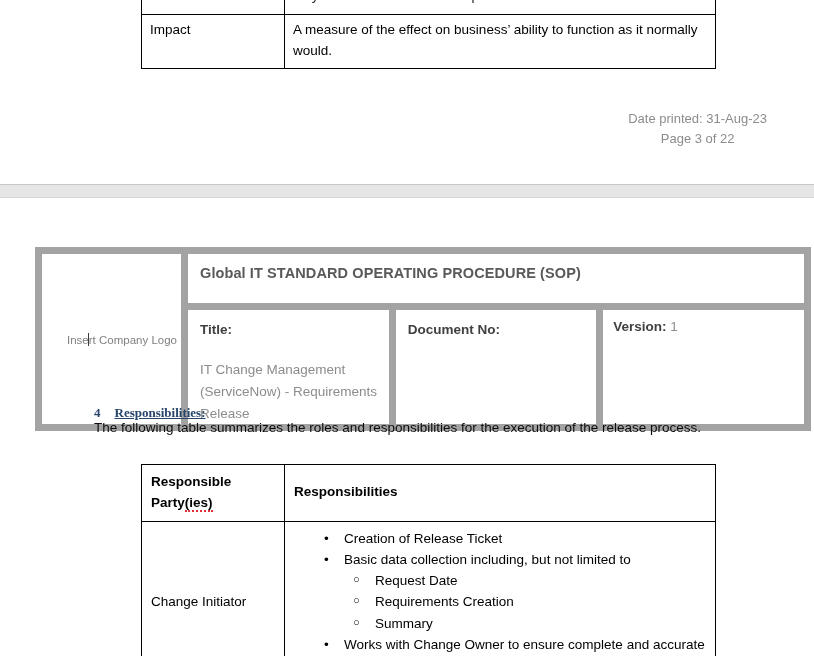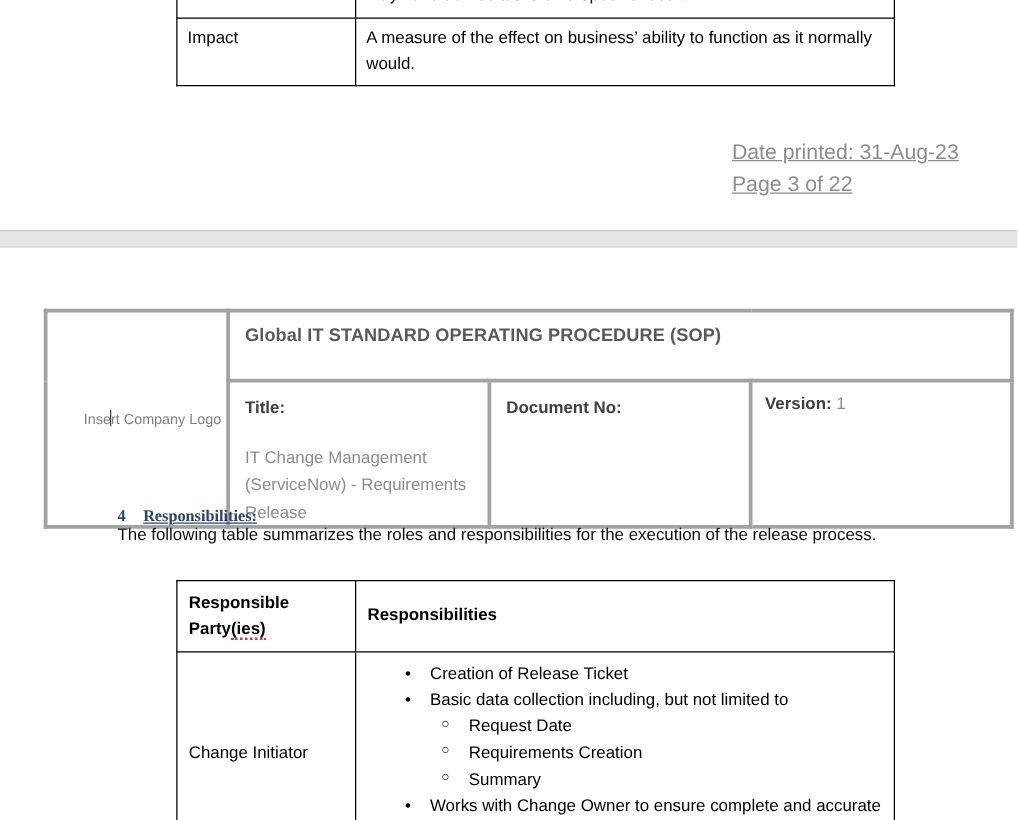--- a/index.html
+++ b/index.html
@@ -69,39 +69,38 @@
     color: #1a1a1a;
     padding-top: 2px;
     padding-bottom: 2px;
   }
 
   
   #page-footer {
     position: absolute;
     right: 47px;
     top: 109px;
-    text-align: left;
-    font-size: 17px;
+    text-align: center;
+    font-size: 13px;
     line-height: 1.55;
     color: #8c8c8c;
     white-space: nowrap;
-    text-decoration: underline;
   }
 
   
   #sop-header-table {
     position: absolute;
     left: 35px;
     top: 48px;
     width: 776px;
     border-collapse: collapse;
     table-layout: fixed;
   }
   #sop-header-table td {
-    border: 3px solid #a3a3a3;
+    border: 7px solid #a3a3a3;
     vertical-align: top;
     box-sizing: border-box;
   }
   #sop-logo-cell {
     width: 146px;
     text-align: right;
     vertical-align: middle !important;
     font-size: 11.5px;
     color: #808080;
     padding: 4px;

